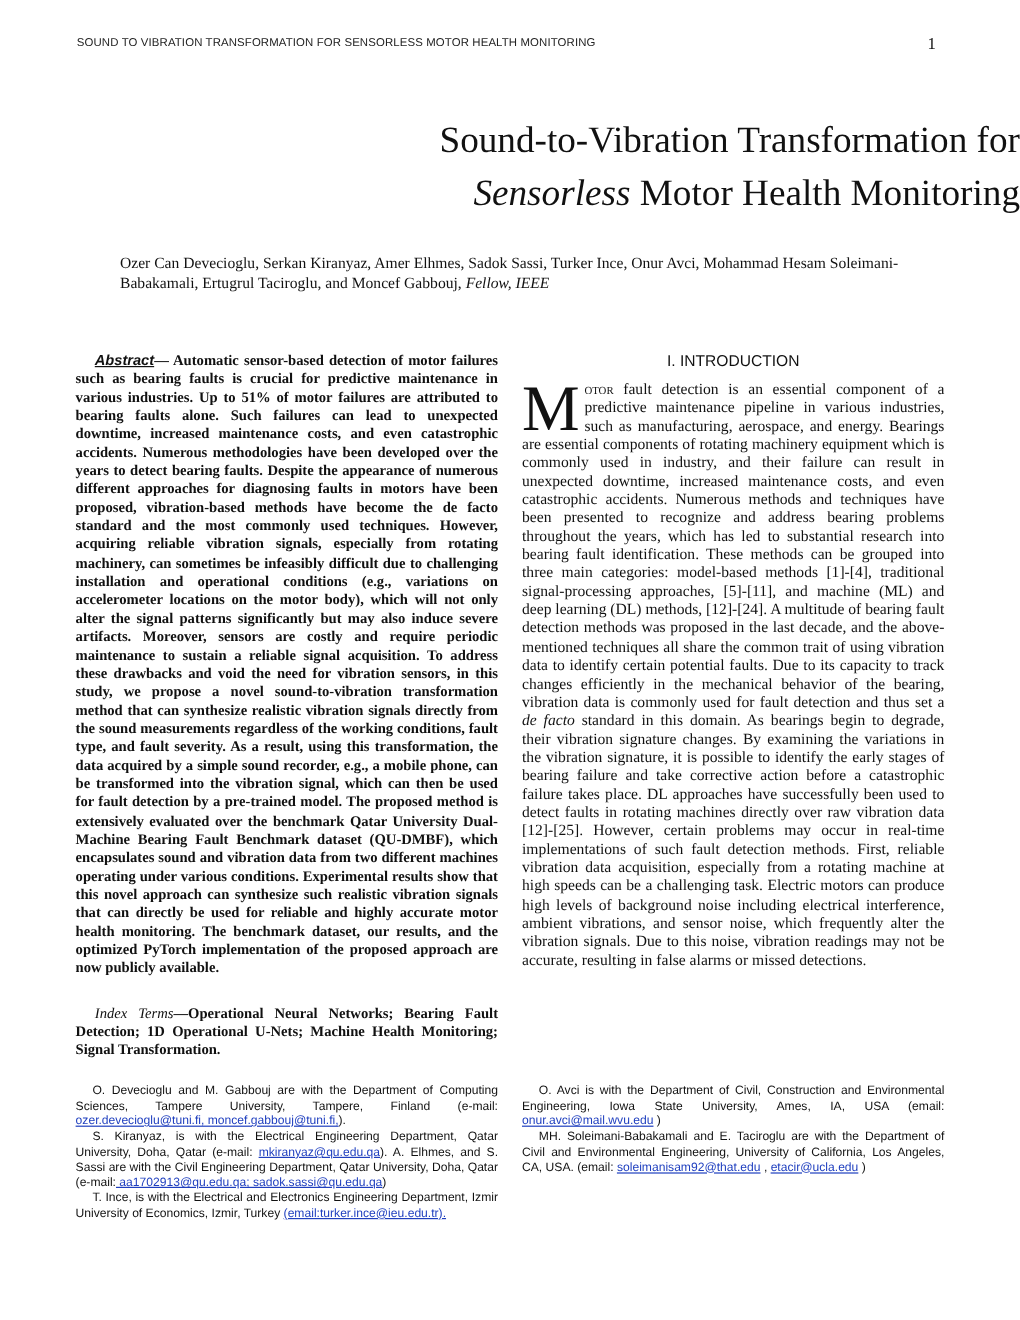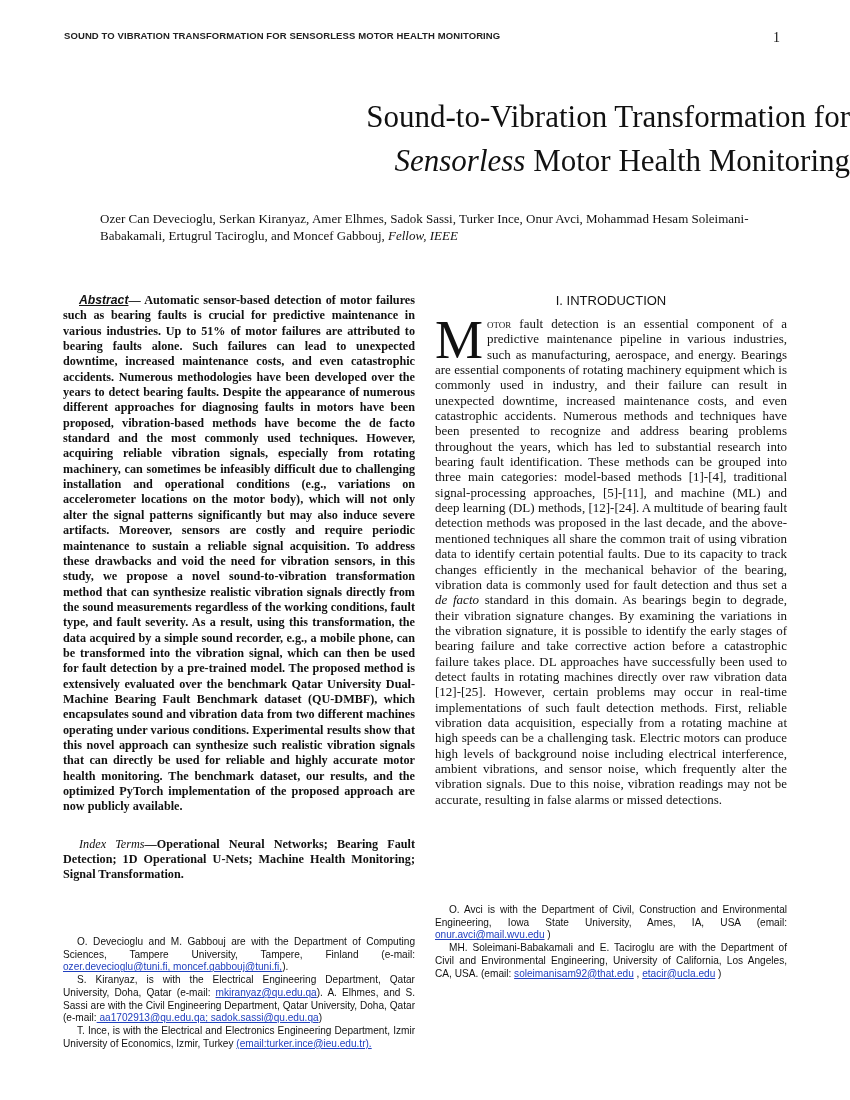--- a/index.html
+++ b/index.html
@@ -1,34 +1,34 @@
 <!DOCTYPE html>
 <html><head>
 <meta charset="utf-8">
 <style>
   html, body { margin: 0; padding: 0; background: #ffffff; }
   body { width: 850px; height: 1100px; position: relative; overflow: hidden; color: #111; }
   .page { position: absolute; inset: 0; }
-  .running-head { position: absolute; left: 64px; top: 30px; font-family: "Liberation Sans", sans-serif; font-size: 9.5px; letter-spacing: 0.1px; color: #222; font-weight: bold; }
+  .running-head { position: absolute; left: 64px; top: 30px; font-family: "Liberation Sans", sans-serif; font-size: 9.5px; letter-spacing: 0.1px; color: #222; }
   .page-num { position: absolute; right: 70px; top: 30px; font-family: "Liberation Serif", serif; font-size: 14px; }
   .title { position: absolute; left: 0; right: 0; top: 95px; text-align: right; font-family: "Liberation Serif", serif; font-size: 31px; line-height: 44px; }
   .title em { font-style: italic; margin-left: 33px; }
   .authors { position: absolute; left: 100px; right: 100px; top: 210px; text-align: left; font-family: "Liberation Serif", serif; font-size: 13px; line-height: 17px; }
   .col-left { position: absolute; left: 63px; width: 352px; top: 293px; }
   .col-right { position: absolute; left: 435px; width: 352px; top: 293px; }
   .justify { text-align: justify; }
   .abstract { font-family: "Liberation Serif", serif; font-weight: bold; font-size: 12.2px; line-height: 15.35px; text-indent: 16px; margin: 0; }
   .abstract .lead { font-family: "Liberation Sans", sans-serif; font-style: italic; font-weight: bold; text-decoration: underline; }
   .index-terms { font-family: Liberation Serif, serif; font-weight: bold; font-size: 12.2px; line-height: 15.35px; text-indent: 16px; margin: 22px 0 0 0; }
   .index-terms .lead { font-style: italic; font-weight: normal; }
   .section-title { text-align: center; font-family: Liberation Sans, sans-serif; font-size: 13px; margin: 0 0 8px 0; }
   .intro { font-family: "Liberation Serif", serif; font-size: 13px; line-height: 15.35px; margin: 0; }
   .dropcap { float: left; font-family: "Liberation Serif", serif; font-size: 54px; line-height: 44px; margin: 2px 4px 0 0; }
   .smallcaps { font-variant: small-caps; }
-  .fn-left { position: absolute; left: 63px; width: 352px; top: 904px; margin-top: 32px; }
+  .fn-left { position: absolute; left: 63px; width: 352px; top: 904px; }
   .fn-right { position: absolute; left: 435px; width: 352px; top: 904px; }
   .fn { font-family: "Liberation Sans", sans-serif; font-size: 10.1px; line-height: 12.7px; margin: 0; text-indent: 14px; }
   .link { color: #1f3fbf; text-decoration: underline; }
 </style>
 </head>
 <body>
 
 <div class="page">
 
   <div class="running-head">SOUND TO VIBRATION TRANSFORMATION FOR SENSORLESS MOTOR HEALTH MONITORING</div>

